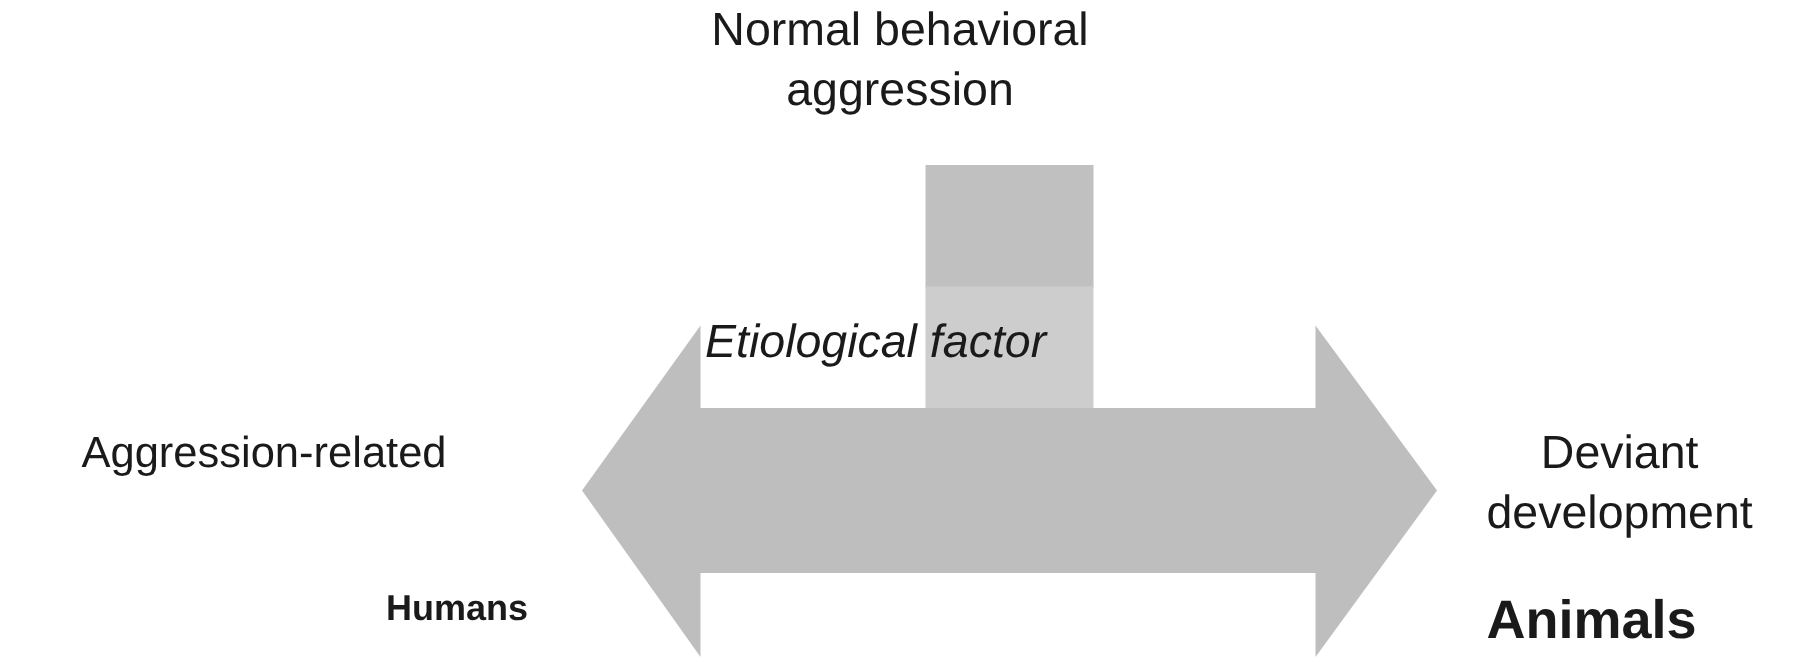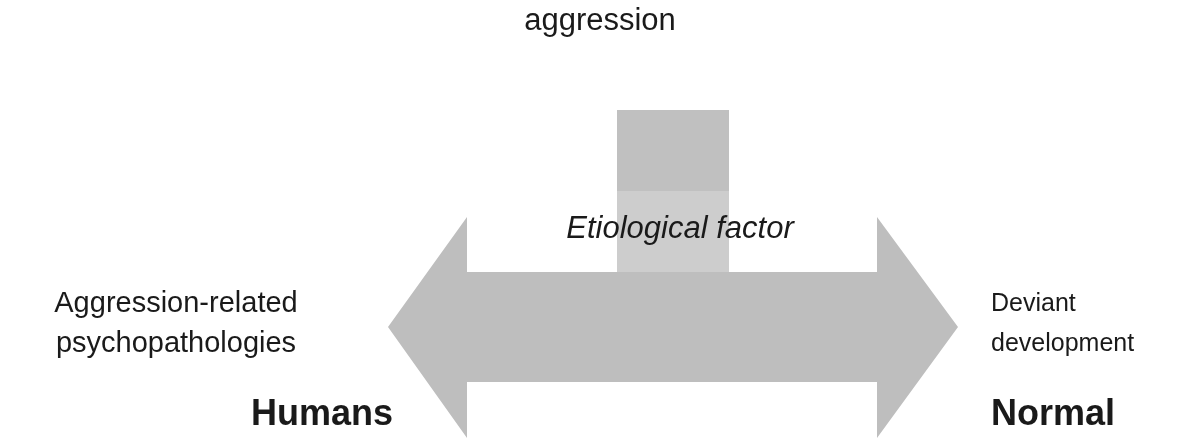--- a/index.html
+++ b/index.html
@@ -1,43 +1,43 @@
 <!DOCTYPE html>
 <html><head>
 <meta charset="utf-8">
 <style>
   html,body{margin:0;padding:0;background:#ffffff;}
   body{width:1200px;height:447px;position:relative;overflow:hidden;font-family:"Liberation Sans",sans-serif;color:#1a1a1a;}
   svg.shapes{position:absolute;left:0;top:0;}
   .lbl{position:absolute;white-space:nowrap;}
   .top{left:430px;top:0px;width:340px;text-align:center;font-size:31px;line-height:40px;}
-  .etio{left:470px;top:210px;width:420px;text-align:center;font-size:31px;font-style:italic;}
+  .etio{left:470px;top:210px;width:420px;text-align:left;font-size:31px;font-style:italic;}
   .left{left:0px;top:282px;font-size:29px;line-height:40px;text-align:center;width:352px;}
-  .right{left:991px;top:282px;font-size:25px;line-height:40px;}
-  .humans{left:0;top:392px;width:352px;text-align:right;font-size:36px;font-weight:bold;margin-left:41px;}
+  .right{left:991px;top:282px;font-size:31px;line-height:40px;text-align:center;}
+  .humans{left:0;top:392px;width:352px;text-align:right;font-size:24px;font-weight:bold;}
   .animals{left:991px;top:392px;font-size:36px;font-weight:bold;}
 </style>
 </head>
 <body>
 
 <svg class="shapes" width="1200" height="447">
   <rect x="617" y="110" width="112" height="82" fill="#c0c0c0"></rect>
   <rect x="617" y="191" width="112" height="82" fill="#cdcdcd"></rect>
   <polygon points="388,327 467,217 467,272 877,272 877,217 958,327 877,438 877,382 467,382 467,438" fill="#bebebe"></polygon>
 </svg>
 
 <div class="lbl top">
+  <div>Normal behavioral</div>
   <div>aggression</div>
 </div>
 
 <div class="lbl etio">Etiological factor</div>
 
 <div class="lbl left">
   <div>Aggression-related</div>
-  <div>psychopathologies</div>
 </div>
 <div class="lbl humans">Humans</div>
 
 <div class="lbl right">
   <div>Deviant</div>
   <div>development</div>
 </div>
-<div class="lbl animals">Normal</div>
+<div class="lbl animals">Animals</div>
 
 </body></html>

